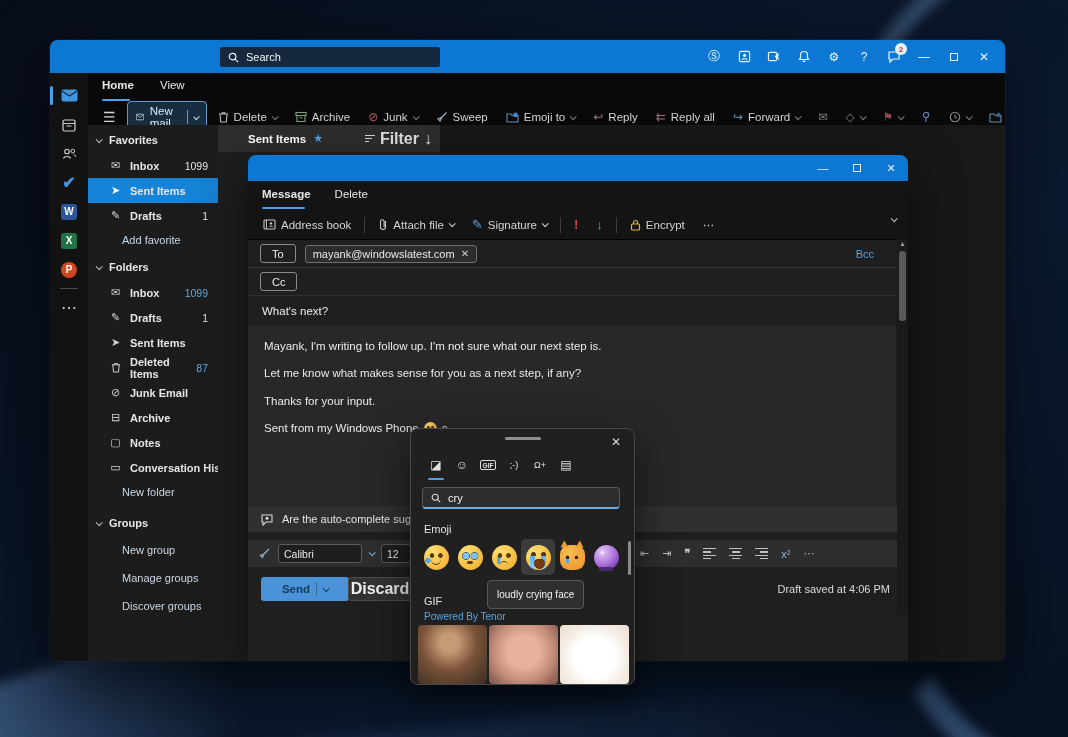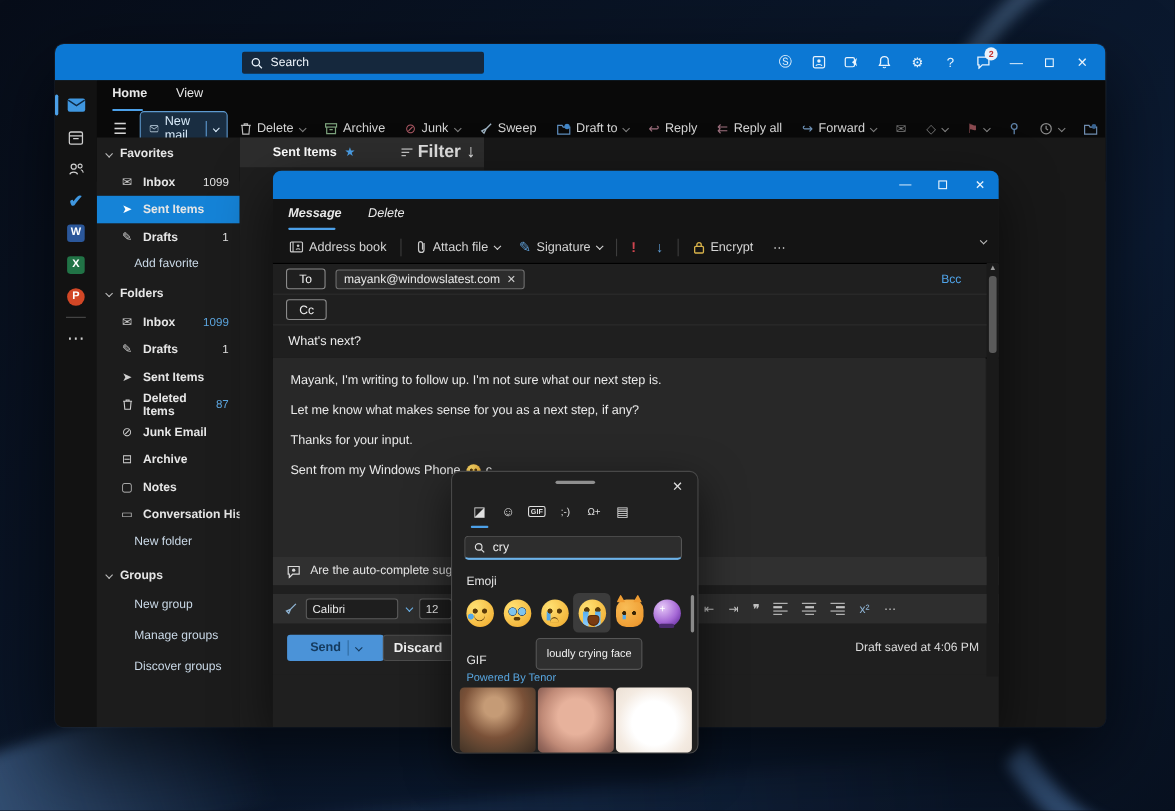--- a/index.html
+++ b/index.html
@@ -90,21 +90,21 @@
   .filter-ic i { display:block; height:1.4px; background:#d8d8d8; margin:1.6px 0; }
   .filter-ic i:nth-child(1){width:10px;} .filter-ic i:nth-child(2){width:7px;} .filter-ic i:nth-child(3){width:4px;}
   #reading-pane { position:absolute; left:390px; top:85px; right:0; bottom:0; background:#181818; }
 
   
   #compose { position:absolute; left:198px; top:115px; width:660px; height:506px; background:#1f1f1f;
              border-radius:8px 8px 0 0; box-shadow:0 18px 50px rgba(0,0,0,.6); z-index:20; overflow:hidden; }
   #c-titlebar { height:26px; background:#0c78d4; display:flex; align-items:center; justify-content:flex-end; gap:0; }
   .c-ctl { width:34px; height:26px; display:flex; align-items:center; justify-content:center; color:#eaf4fd; font-size:11px; }
   #c-tabs { display:flex; gap:24px; padding:7px 0 0 14px; height:29px; background:#141414; }
-  .ctab { color:#e8e8e8; font-size:11.5px; position:relative; padding-bottom:7px;font-style:italic; }
+  .ctab { color:#e8e8e8; font-size:11.5px; position:relative; padding-bottom:7px; }
   .ctab.active { font-weight:bold; }
   .ctab.active::after { content:""; position:absolute; left:0; right:6px; bottom:1px; height:2.5px;
                         background:#4ca0e8; border-radius:2px; }
   #c-toolbar { display:flex; align-items:center; gap:8px; height:30px; padding:0 10px; background:#141414;
                border-bottom:1px solid #000; color:#d4d4d4; font-size:11.5px; }
   .c-tool { display:flex; align-items:center; gap:5px; padding:3px 5px; white-space:nowrap; }
   #c-toolbar-chev { position:absolute; right:12px; top:62px; color:#bbb; }
 
   .addr-row { display:flex; align-items:center; height:28px; padding:0 12px; border-bottom:1px solid #303030;
               background:#1f1f1f; }
@@ -145,21 +145,21 @@
   .align i:nth-child(odd){ width:13px; } .align i:nth-child(even){ width:8px; }
   .align.ac { align-items:center; } .align.ar { align-items:flex-end; }
 
   #send-row { position:absolute; left:0; top:412px; width:660px; height:46px; background:#1f1f1f; }
   #send-btn { position:absolute; left:13px; top:10px; width:88px; height:24px; background:#4b93d8;
               border-radius:3px; display:flex; align-items:center; justify-content:center; gap:6px;
               color:#143a5e; font-size:11.5px; font-weight:bold; }
   #send-btn .split { width:1px; height:14px; background:#2f6aa0; }
   #discard-btn { position:absolute; left:100px; top:10px; width:64px; height:24px; background:#333;
                  border:1px solid #4c4c4c; border-radius:3px; display:flex; align-items:center; justify-content:center;
-                 color:#f0f0f0; font-size:12px; font-weight:bold; }
+                 color:#f0f0f0; font-size:16px; font-weight:bold; }
   #draft-status { position:absolute; right:18px; top:16px; color:#dcdcdc; font-size:11px; }
 
   
   #c-scroll { position:absolute; right:0; top:84px; width:11px; bottom:46px; background:#1a1a1a; }
   #c-scroll .arr { color:#9a9a9a; font-size:7px; text-align:center; line-height:10px; }
   #c-scroll .thumb { position:absolute; left:2px; right:2px; top:12px; height:70px; background:#5a5a5a; border-radius:3px; }
 
   
   #emoji-panel { position:absolute; left:410px; top:428px; width:225px; height:257px; background:#202020;
                  border:1px solid #484848; border-radius:8px; z-index:50;
@@ -369,21 +369,21 @@
           <svg class="ic" width="12" height="12" viewBox="0 0 12 12">
               <path d="M10.5 1.5L6 6M6 6L2 8l2 2 2-4z" fill="none" stroke="#9fb4c4" stroke-width="1.2"></path>
             </svg>
           <span>Sweep</span>
         </span>
         <span class="rbtn">
           <svg class="ic" width="13" height="11" viewBox="0 0 13 11">
               <path d="M1 2h4l1 1.5h6V10H1z" fill="none" stroke="#5f8fc0" stroke-width="1.1"></path>
               <circle cx="9.5" cy="3" r="2.4" fill="#4186c8"></circle>
             </svg>
-          <span>Draft to</span>
+          <span>Emoji to</span>
             <span class="chev dim"></span>
         </span>
         <span class="rbtn">
           <span class="ic" style="color:#9d6f7e;">↩</span>
           <span>Reply</span>
         </span>
         <span class="rbtn">
           <span class="ic" style="color:#9d6f7e;">⇇</span>
           <span>Reply all</span>
         </span>

